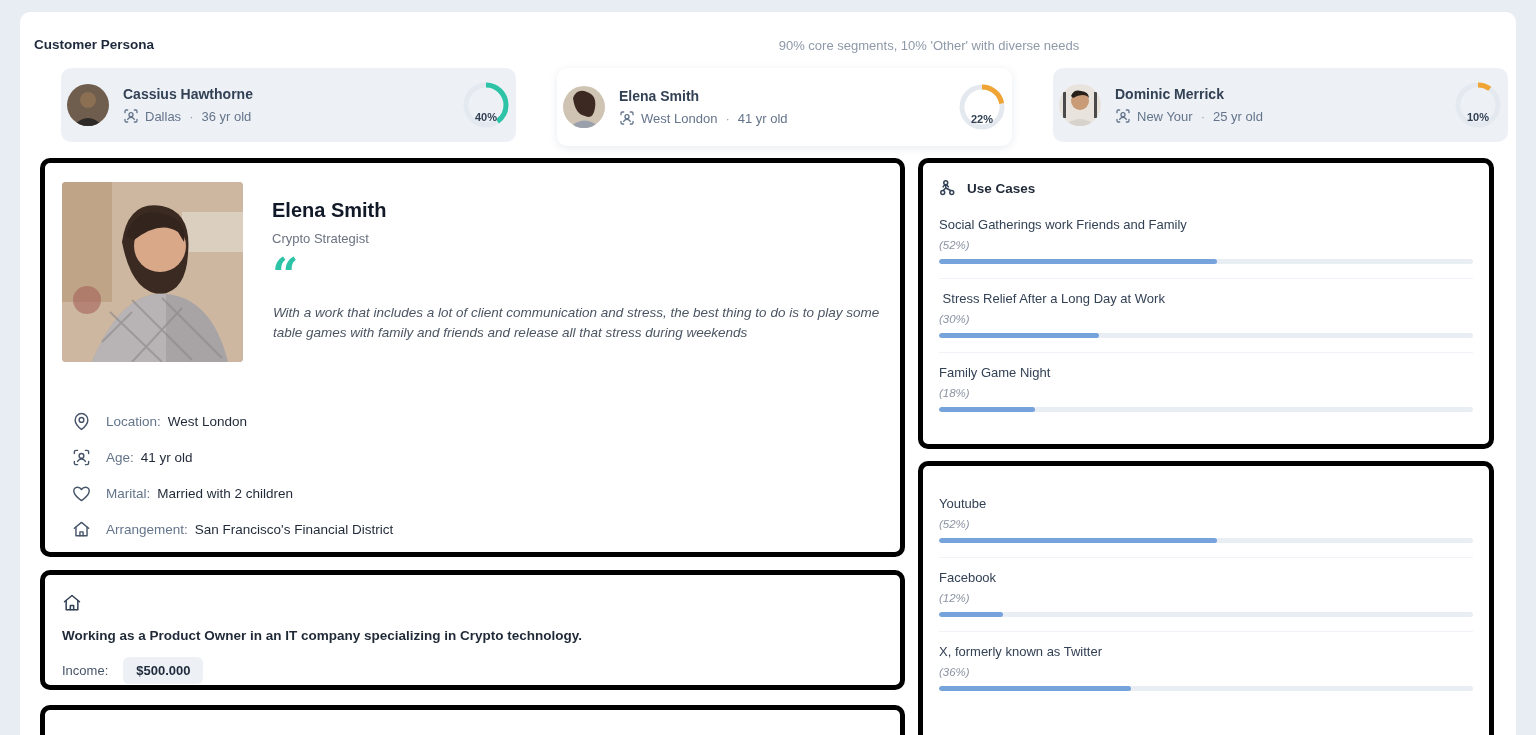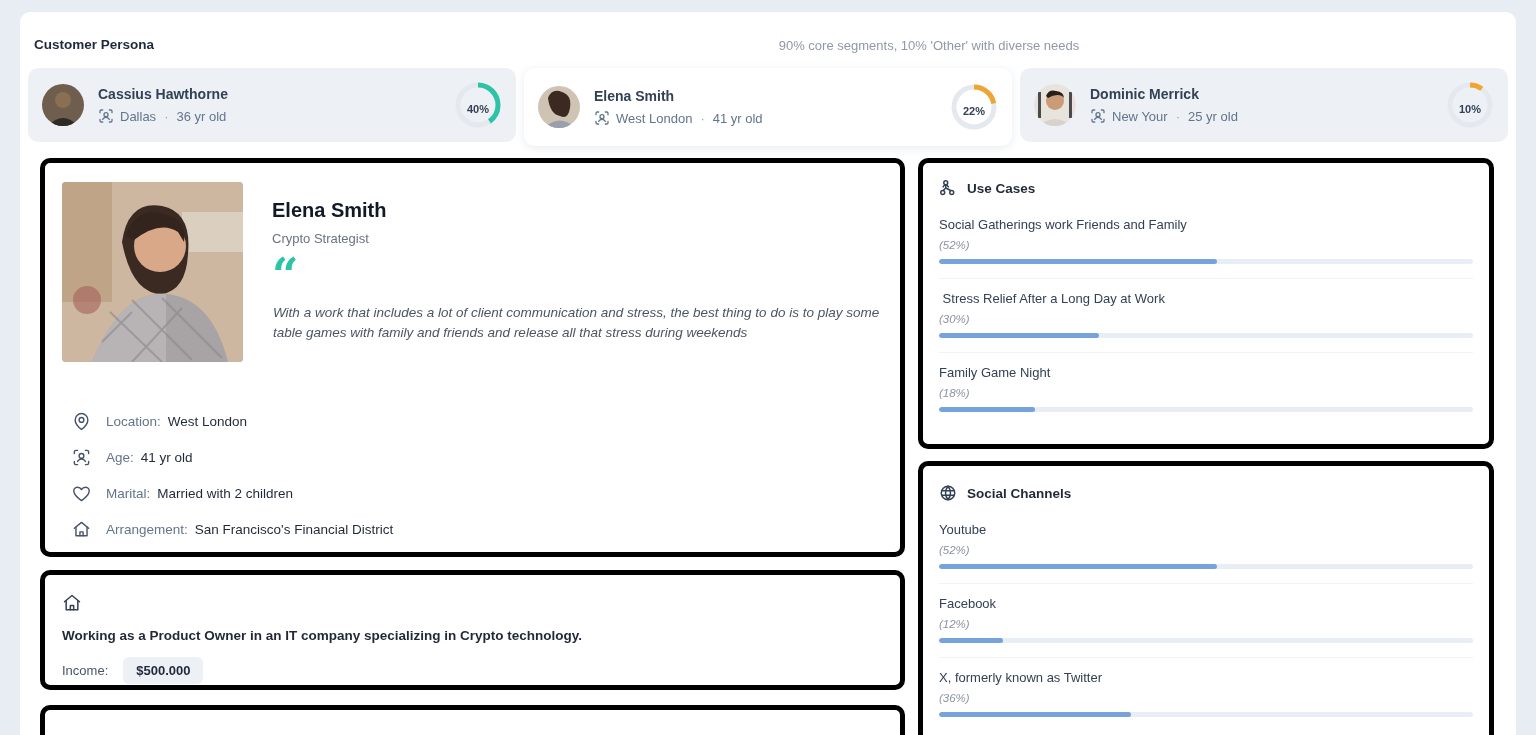--- a/index.html
+++ b/index.html
@@ -12,36 +12,36 @@
     background:#ffffff; border-radius:10px 10px 0 0; }
 
   
   .page-title { position:absolute; left:14px; top:25px; font-size:13.5px; font-weight:700; color:#1e293b; }
   .page-subtitle { position:absolute; left:909px; top:26px; transform:translateX(-50%);
     font-size:13px; color:#8e99a8; white-space:nowrap; }
 
   
   .tabs { position:absolute; left:0; top:56px; width:100%; height:78px; display:flex; gap:8px; padding:0 8px; }
   .tab { flex:1; height:74px; background:#edf1f6; border-radius:10px; display:flex; align-items:center;
-    padding:0 14px; cursor:pointer; position:relative; }
+    padding:0 6px; cursor:pointer; position:relative;margin-left:33px; }
   .tab.selected { background:#ffffff; box-shadow:0 2px 8px rgba(100,116,139,.14); height:78px; }
   .avatar { width:42px; height:42px; border-radius:50%; flex:0 0 42px; overflow:hidden; position:relative; }
   .avatar svg { width:100%; height:100%; display:block; }
   .tab-info { margin-left:14px; flex:1; min-width:0; }
   .tab-name { font-size:14px; font-weight:700; color:#334155; margin-bottom:6px; }
   .tab-meta { display:flex; align-items:flex-end; font-size:13px; color:#64748b; gap:6px; }
   .tab-meta .mini-icon { width:16px; height:16px; color:#64748b; }
   .dot-sep { color:#94a3b8; margin:0 2px; }
 
   .donut-wrap { position:relative; width:48px; height:48px; flex:0 0 48px; }
   .donut-wrap svg { width:48px; height:48px; transform:rotate(-90deg); }
   .donut-wrap circle { fill:none; stroke-width:5; }
   .donut-wrap .track { stroke:#e4e9f0; }
   .donut-wrap .val { stroke-linecap:butt; }
-  .donut-label { position:absolute; left:0; top:4px; width:48px; height:48px; display:flex;
+  .donut-label { position:absolute; left:0; top:12px; width:48px; height:48px; display:flex;
     align-items:center; justify-content:center; font-size:11px; font-weight:700; color:#334155; }
 
   
   .card { position:absolute; background:#fff; border:5px solid #000000; border-radius:10px; }
 
   
   .card-profile { left:20px; top:146px; width:865px; height:399px; }
   .photo { position:absolute; left:17px; top:19px; width:181px; height:180px; border-radius:4px; overflow:hidden;
     background:linear-gradient(135deg,#d9c5ab 0%,#cdb49c 35%,#b3a79b 70%,#9a938c 100%); }
   .photo svg { width:100%; height:100%; display:block; }
@@ -294,28 +294,20 @@
       <div class="progress-item last">
         <div class="pi-label">Family Game Night</div>
         <div class="pi-pct">(18%)</div>
         <div class="pi-track">
             <div class="pi-fill" style="width: 18%;"></div>
           </div>
       </div>
     </div>
 
     <div class="card card-social">
-      <div class="panel-header">
-        <svg class="p-icon" viewBox="0 0 24 24" fill="none" stroke="currentColor" stroke-width="2" stroke-linecap="round">
-            <circle cx="12" cy="12" r="9"></circle>
-            <path d="M3.6 9h16.8M3.6 15h16.8"></path>
-            <path d="M12 3a14 14 0 0 1 0 18M12 3a14 14 0 0 0 0 18"></path>
-          </svg>
-        <span class="panel-title">Social Channels</span>
-      </div>
       <div class="progress-item">
         <div class="pi-label">Youtube</div>
         <div class="pi-pct">(52%)</div>
         <div class="pi-track">
             <div class="pi-fill" style="width: 52%;"></div>
           </div>
       </div>
       <div class="progress-item">
         <div class="pi-label">Facebook</div>
         <div class="pi-pct">(12%)</div>

